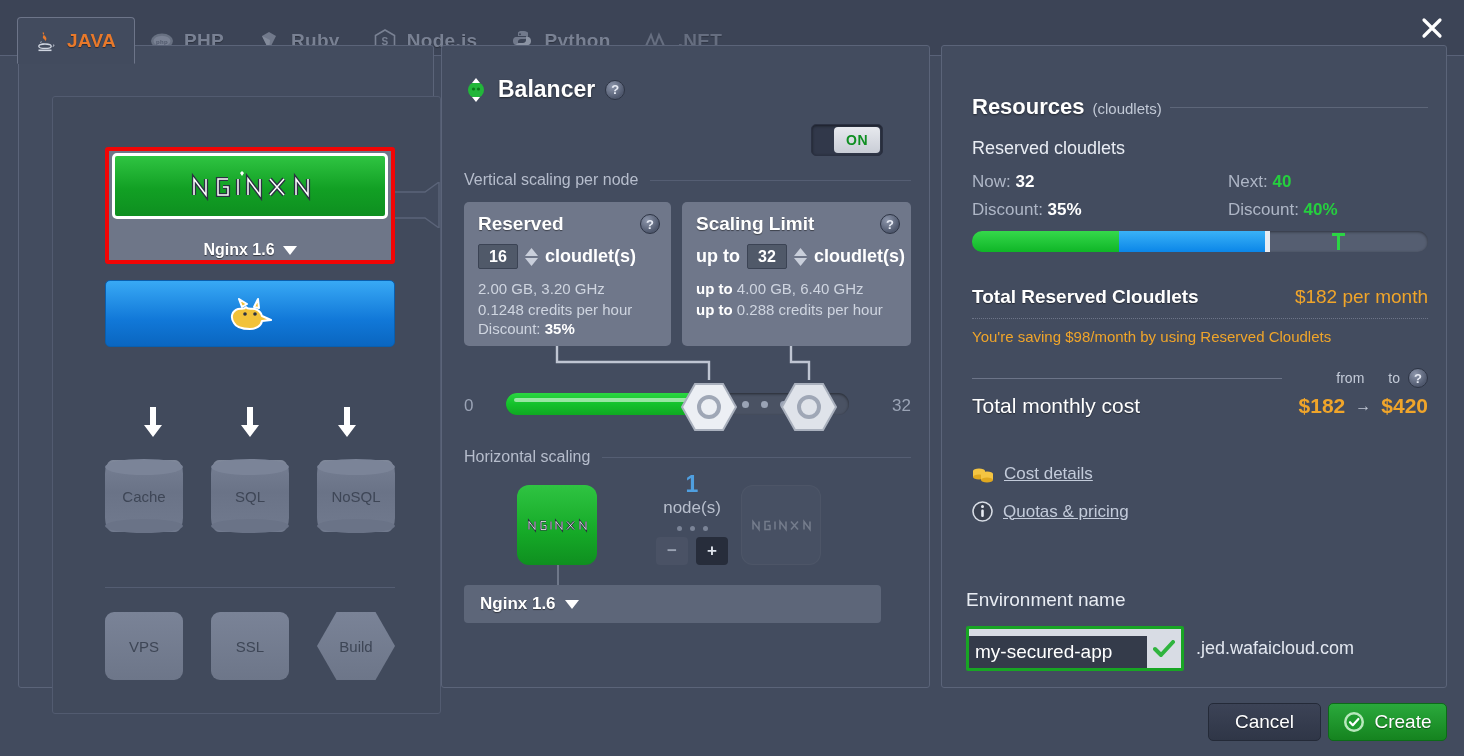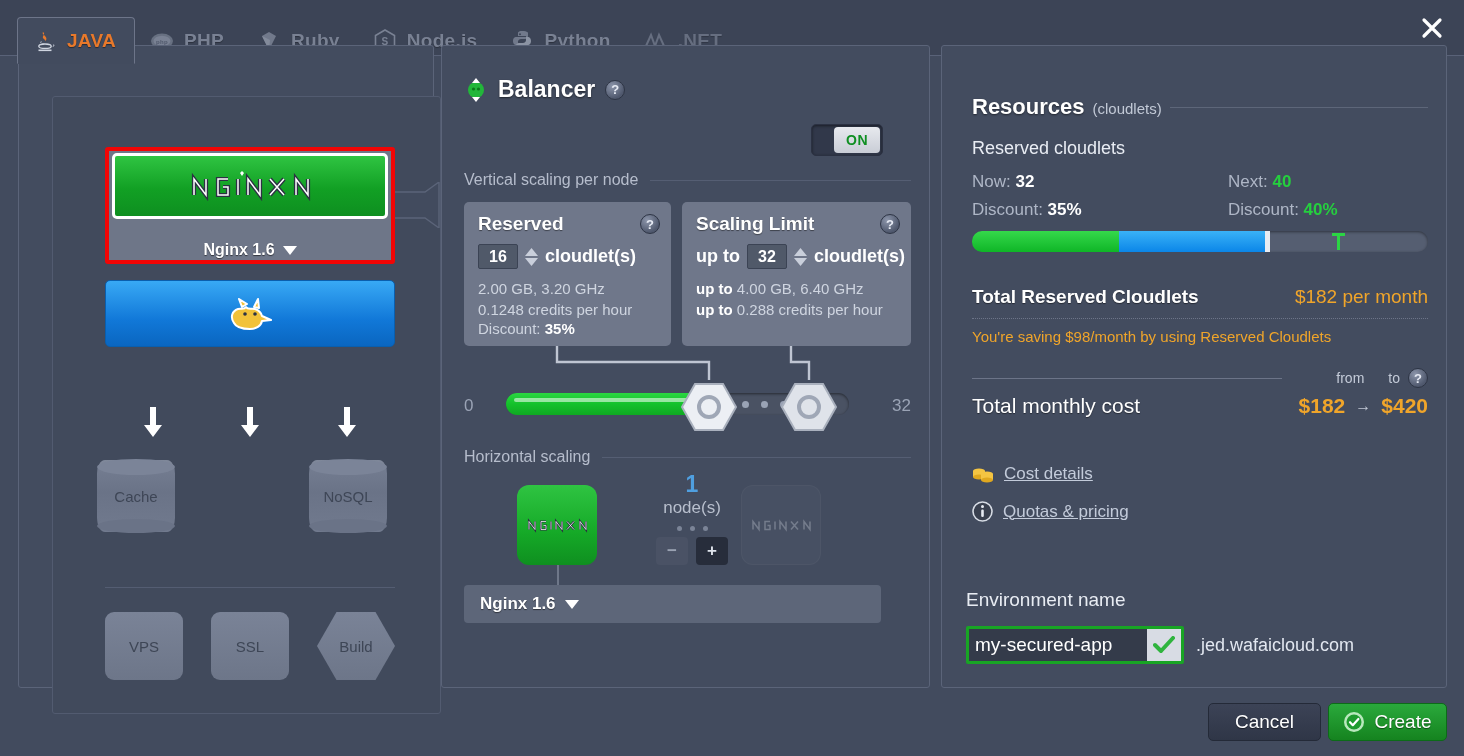--- a/index.html
+++ b/index.html
@@ -121,21 +121,21 @@
   }
   .connector {
     position: absolute; left: 342px; top: 85px; width: 80px; height: 46px;
   }
   .arrow-row {
     position: absolute; left: 52px; top: 310px; width: 290px;
     display: flex; justify-content: space-around; align-items: center;
   }
   .arrow { width: 20px; height: 30px; }
   .db-row {
-    position: absolute; left: 44px; top: 363px; width: 290px;
+    position: absolute; left: 52px; top: 363px; width: 290px;
     display: flex; justify-content: space-between;
   }
   .db {
     width: 78px; height: 72px; position: relative; cursor: pointer;
     display: flex; align-items: center; justify-content: center;
     font-size: 15px; color: #3e4656;
     background: linear-gradient(180deg,#767f93 0%,#6a7387 45%,#717a8e 100%);
     border-radius: 8px/14px;
     box-shadow: inset 0 8px 0 -4px rgba(255,255,255,.07);
   }
@@ -405,20 +405,21 @@
   }
   .env-box {
     display: flex; align-items: center;
     border: 3px solid #18a524; border-radius: 2px;
     background: #d8dce4;
   }
   .env-input {
     width: 178px; height: 30px; background: #343b4a; color: #ffffff;
     border: none; outline: none; font-size: 19px; padding: 16px 6px;
     font-family: "Liberation Sans", sans-serif;
+    margin-top: 7px;
   }
   .env-check {
     width: 34px; height: 30px; display: flex; align-items: center; justify-content: center;
     background: #d8dce4;
   }
   .env-domain { margin-left: 12px; font-size: 18px; color: #e2e7f0; }
 
   
   .footer {
     position: absolute; left: 0; bottom: 0; width: 1464px; height: 66px;
@@ -557,20 +558,23 @@
         <svg class="arrow" viewBox="0 0 20 30">
             <path d="M7 0h6v18h6l-9 12-9-12h6z" fill="#ffffff"></path>
           </svg>
       </div>
 
       <div class="db-row">
         <div class="db">
             <span>Cache</span>
           </div>
         <div class="db">
+            <span>SQL</span>
+          </div>
+        <div class="db">
             <span>NoSQL</span>
           </div>
       </div>
 
       <div class="hr-left"></div>
 
       <div class="misc-row">
         <div class="misc">
             <span>VPS</span>
           </div>

